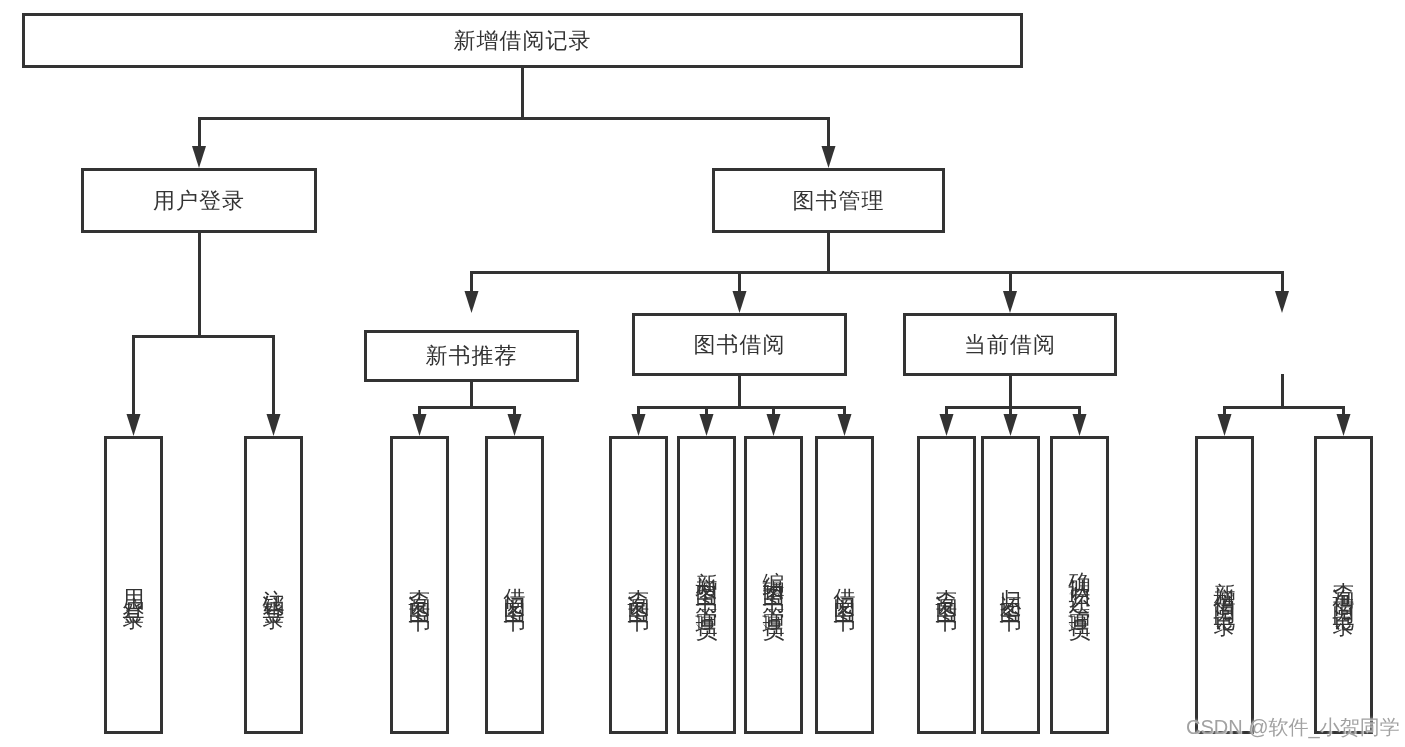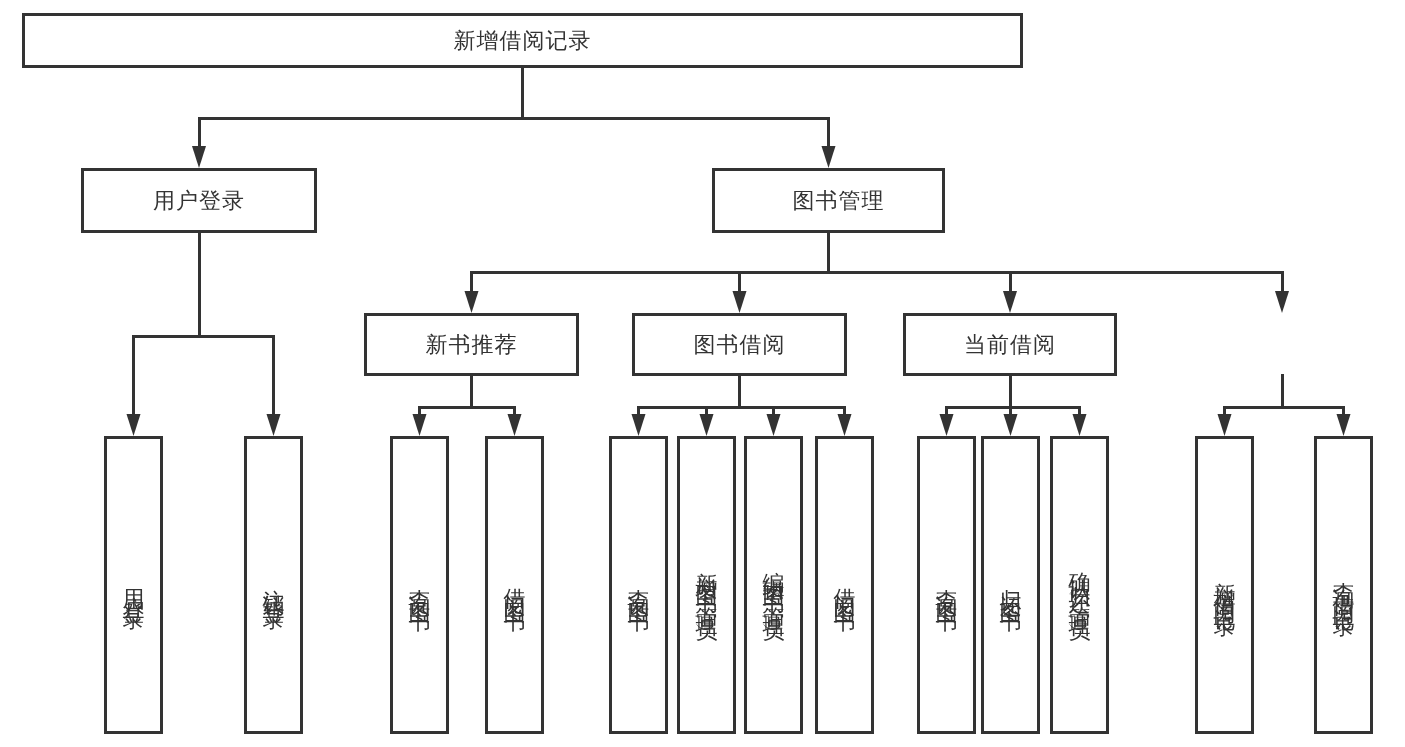--- a/index.html
+++ b/index.html
@@ -104,21 +104,21 @@
     <span class="hlabel">新增借阅记录</span>
   </div>
 
   <div class="box" style="left:81px; top:168px; width:236px; height:65px;">
     <span class="hlabel">用户登录</span>
   </div>
   <div class="box" style="left:712px; top:168px; width:233px; height:65px;padding-left:20px;">
     <span class="hlabel">图书管理</span>
   </div>
 
-  <div class="box" style="left:364px; top:313px; width:215px; height:63px;">
+  <div class="box" style="left:364px; top:330px; width:215px; height:52px;">
     <span class="hlabel">新书推荐</span>
   </div>
   <div class="box" style="left:903px; top:313px; width:214px; height:63px;">
     <span class="hlabel">当前借阅</span>
   </div>
   <div class="box" style="left:632px; top:313px; width:215px; height:63px;">
     <span class="hlabel">图书借阅</span>
   </div>
 
   <div class="box vbox" style="left:104px; top:436px; width:59px; height:298px;">
@@ -158,14 +158,15 @@
     <span class="vlabel">确认归还（管理员）</span>
   </div>
 
   <div class="box vbox" style="left:1195px; top:436px; width:59px; height:298px;">
     <span class="vlabel">新增借阅记录</span>
   </div>
   <div class="box vbox" style="left:1314px; top:436px; width:59px; height:298px;">
     <span class="vlabel">查询借阅记录</span>
   </div>
 
+  <div class="watermark">CSDN @软件_小贺同学</div>
 
 </div>
 
 </body></html>

